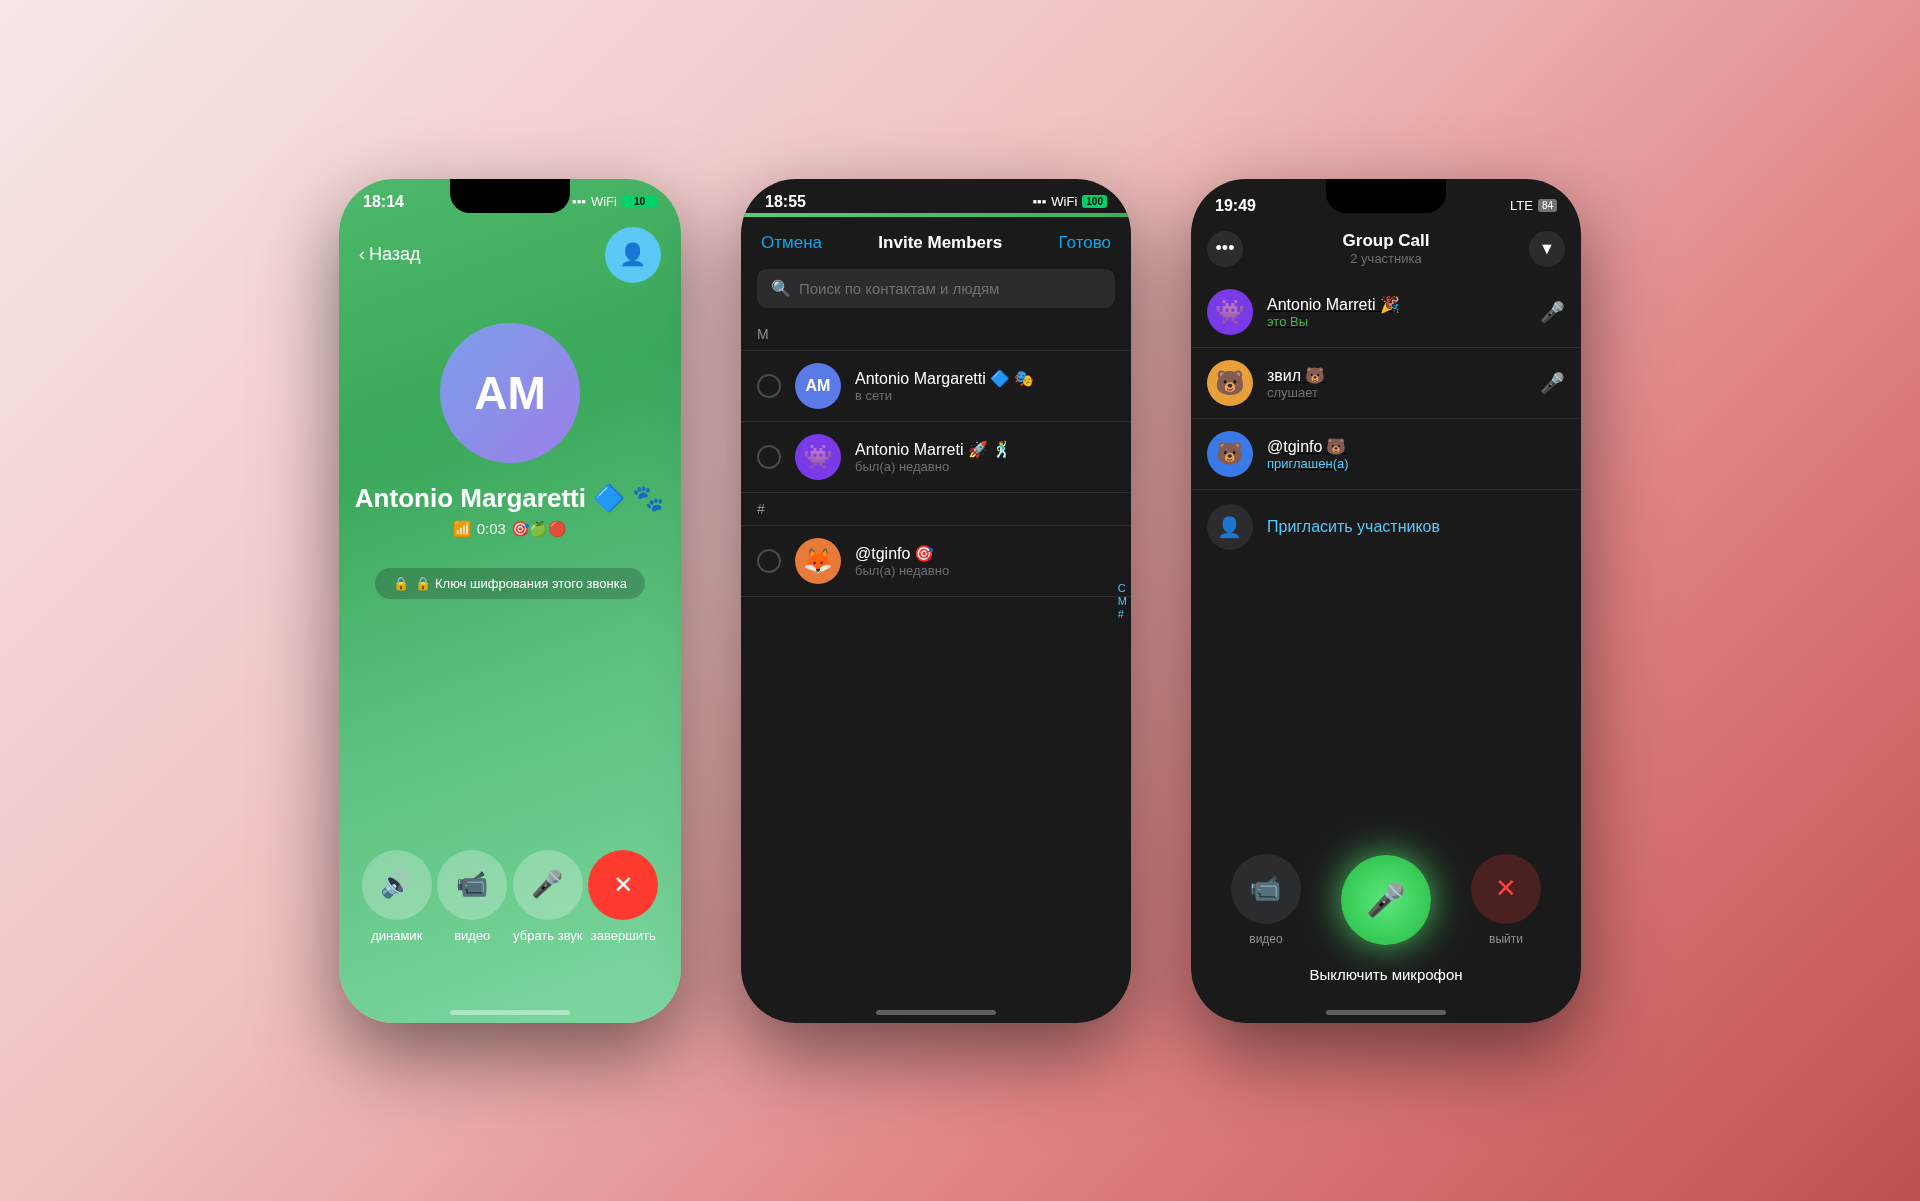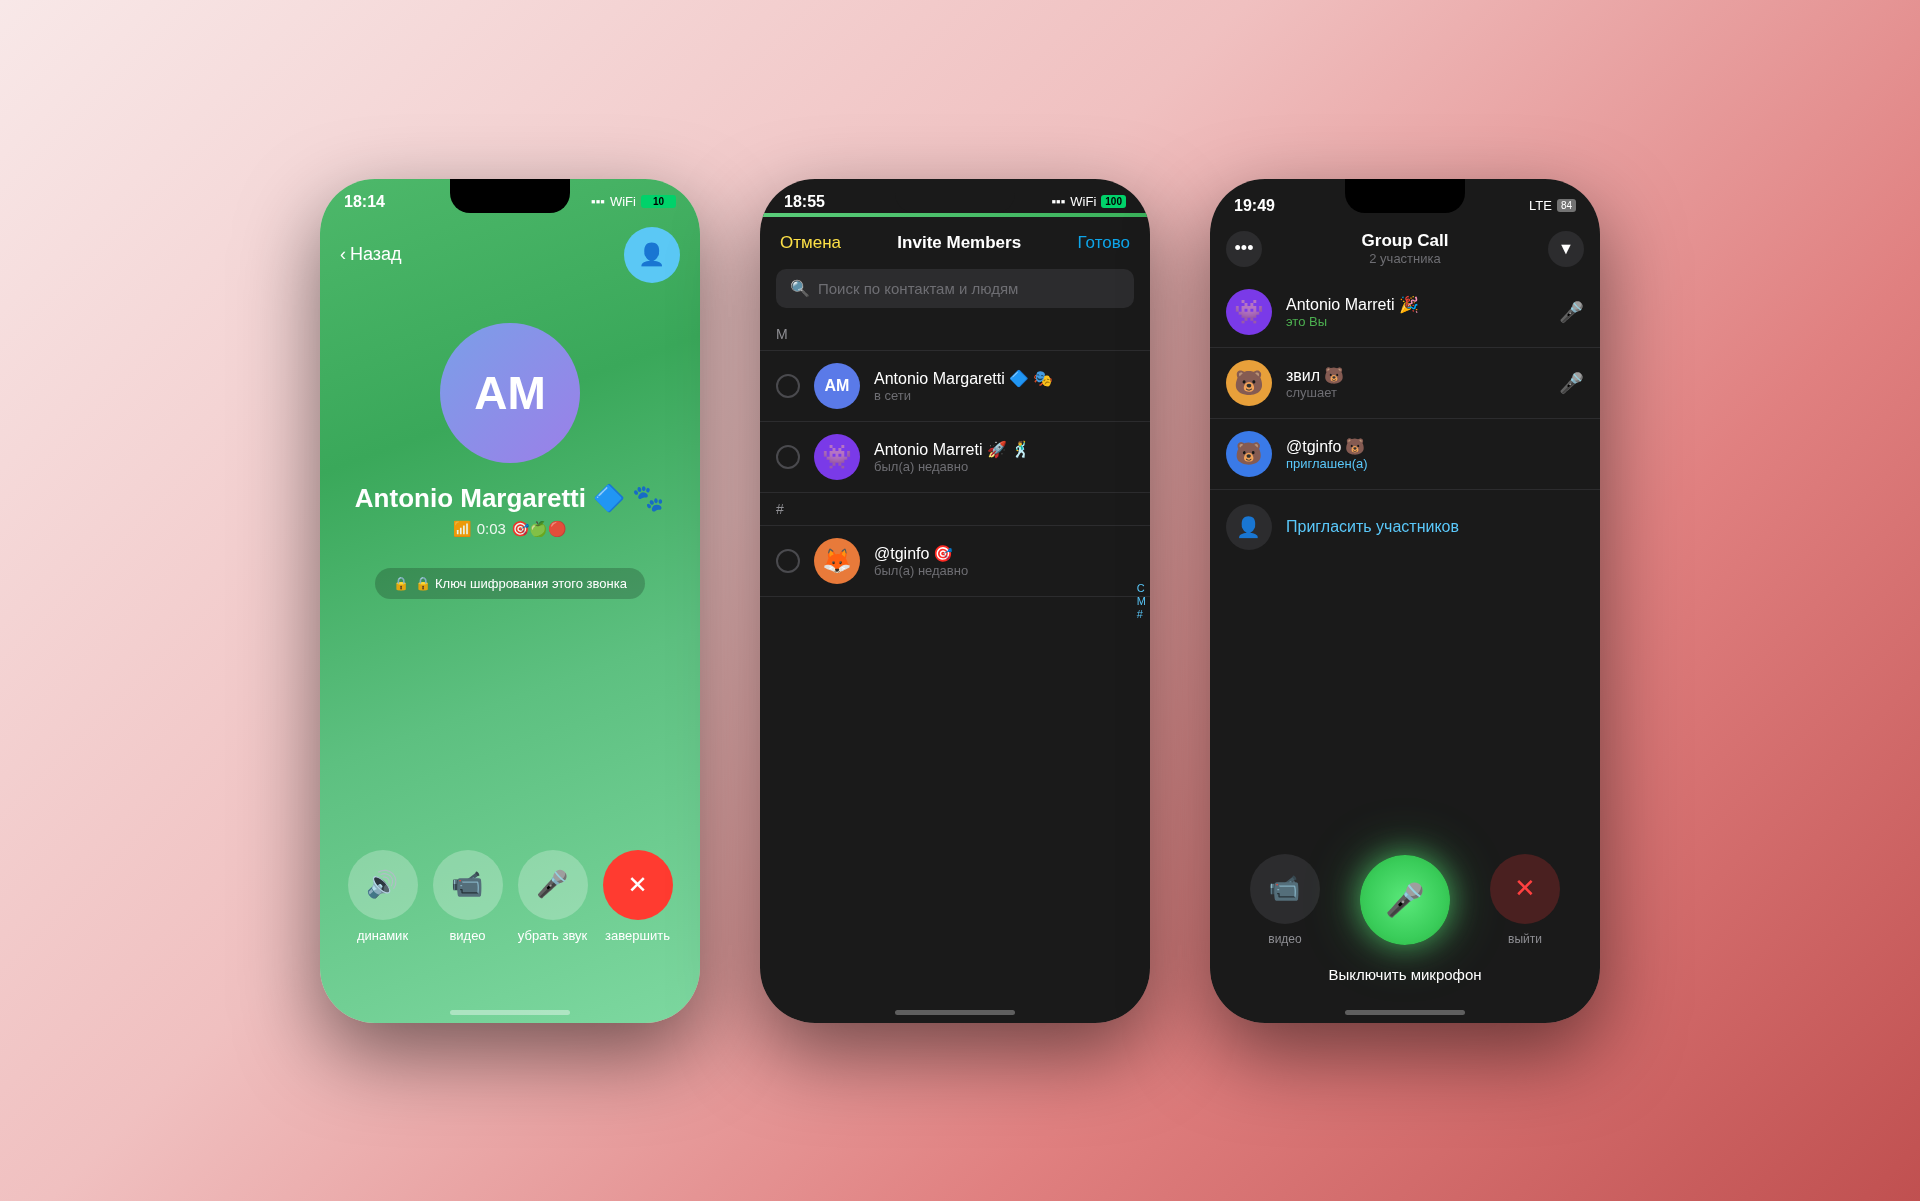--- a/index.html
+++ b/index.html
@@ -20,21 +20,21 @@
     .phone {
       border-radius: 55px;
       overflow: hidden;
       position: relative;
       box-shadow: 0 30px 80px rgba(0,0,0,0.5), inset 0 0 0 2px rgba(255,255,255,0.15);
       flex-shrink: 0;
     }
 
     
     .phone1 {
-      width: 380px;
+      width: 342px;
       height: 844px;
       background: linear-gradient(160deg, #4db86a 0%, #3aa85a 30%, #5dc080 60%, #7dd8a0 100%);
     }
 
     .phone1-inner {
       width: 100%;
       height: 100%;
       position: relative;
       display: flex;
       flex-direction: column;
@@ -258,21 +258,21 @@
     }
 
     .phone2-header {
       display: flex;
       justify-content: space-between;
       align-items: center;
       padding: 16px 20px;
     }
 
     .header-cancel {
-      color: #fde047;
+      color: #0ea5e9;
       font-size: 17px;
     }
 
     .header-title {
       color: white;
       font-size: 17px;
       font-weight: 600;
     }
 
     .header-done {
@@ -442,20 +442,21 @@
       align-items: center;
       justify-content: center;
       font-size: 16px;
       font-weight: 600;
       color: white;
       flex-shrink: 0;
     }
 
     .participant-info {
       flex: 1;
+      text-decoration: underline;
     }
 
     .participant-name {
       color: white;
       font-size: 16px;
       font-weight: 500;
     }
 
     .participant-status-green {
       color: #4caf50;

